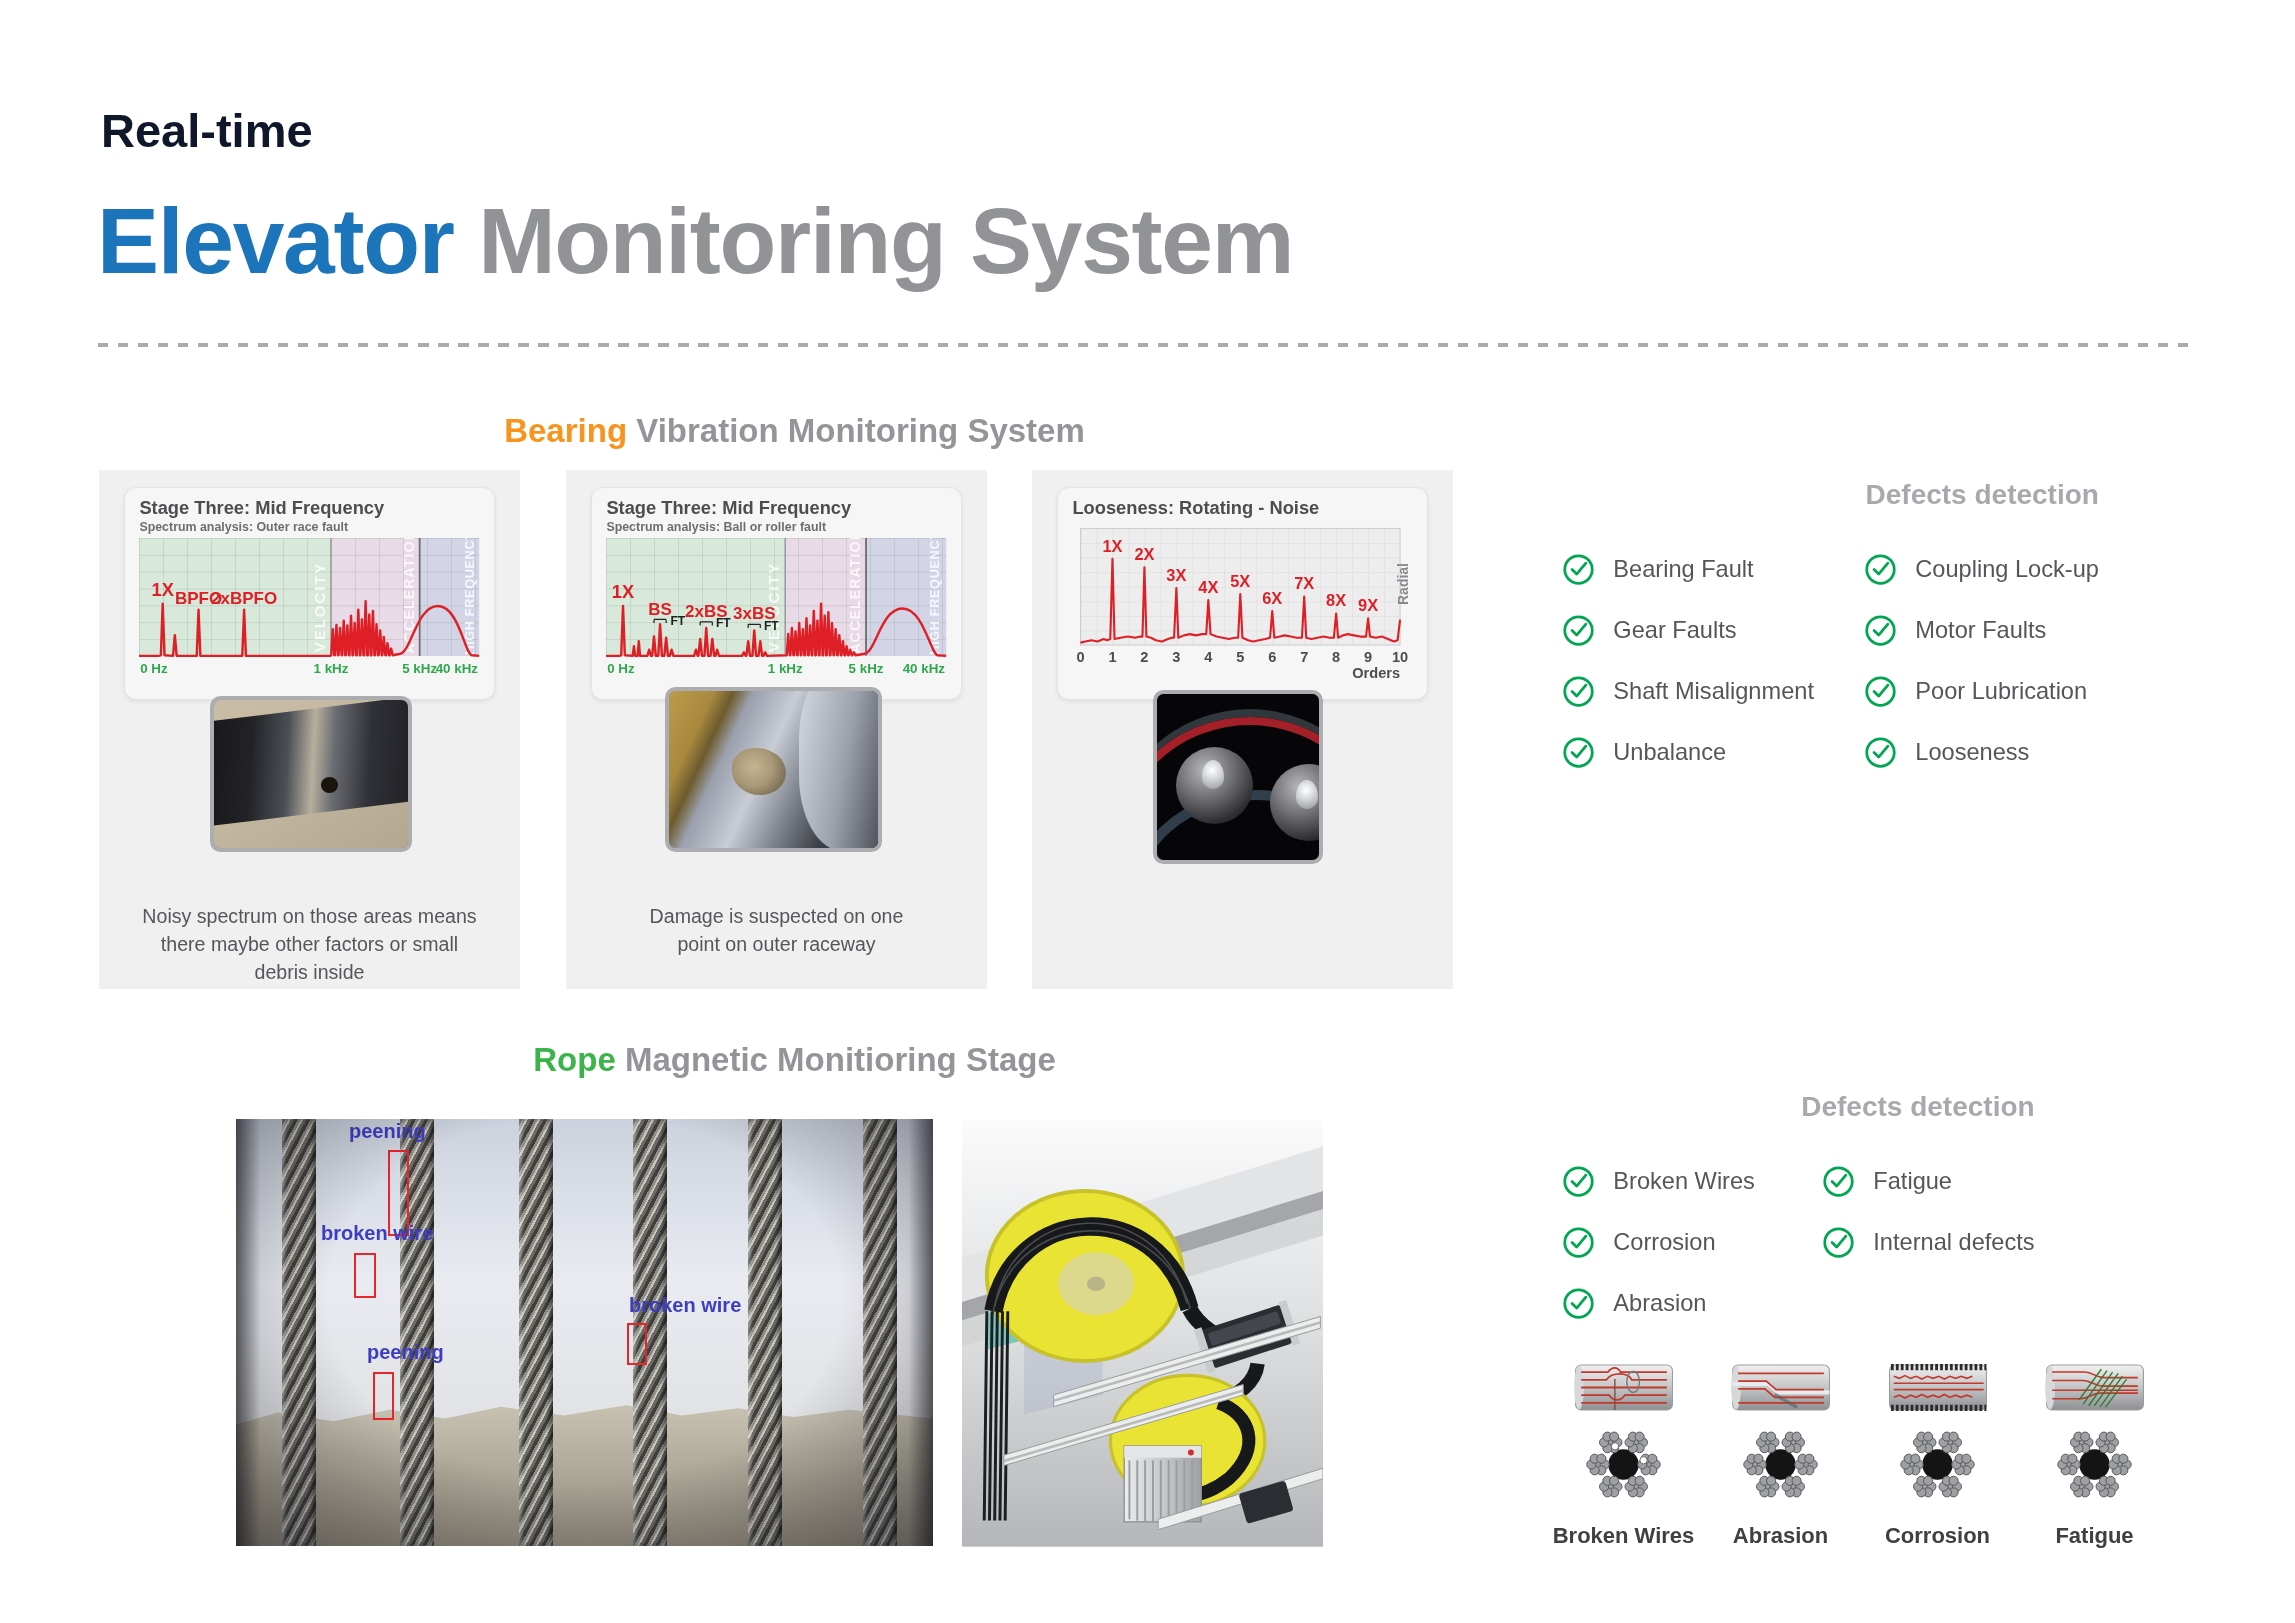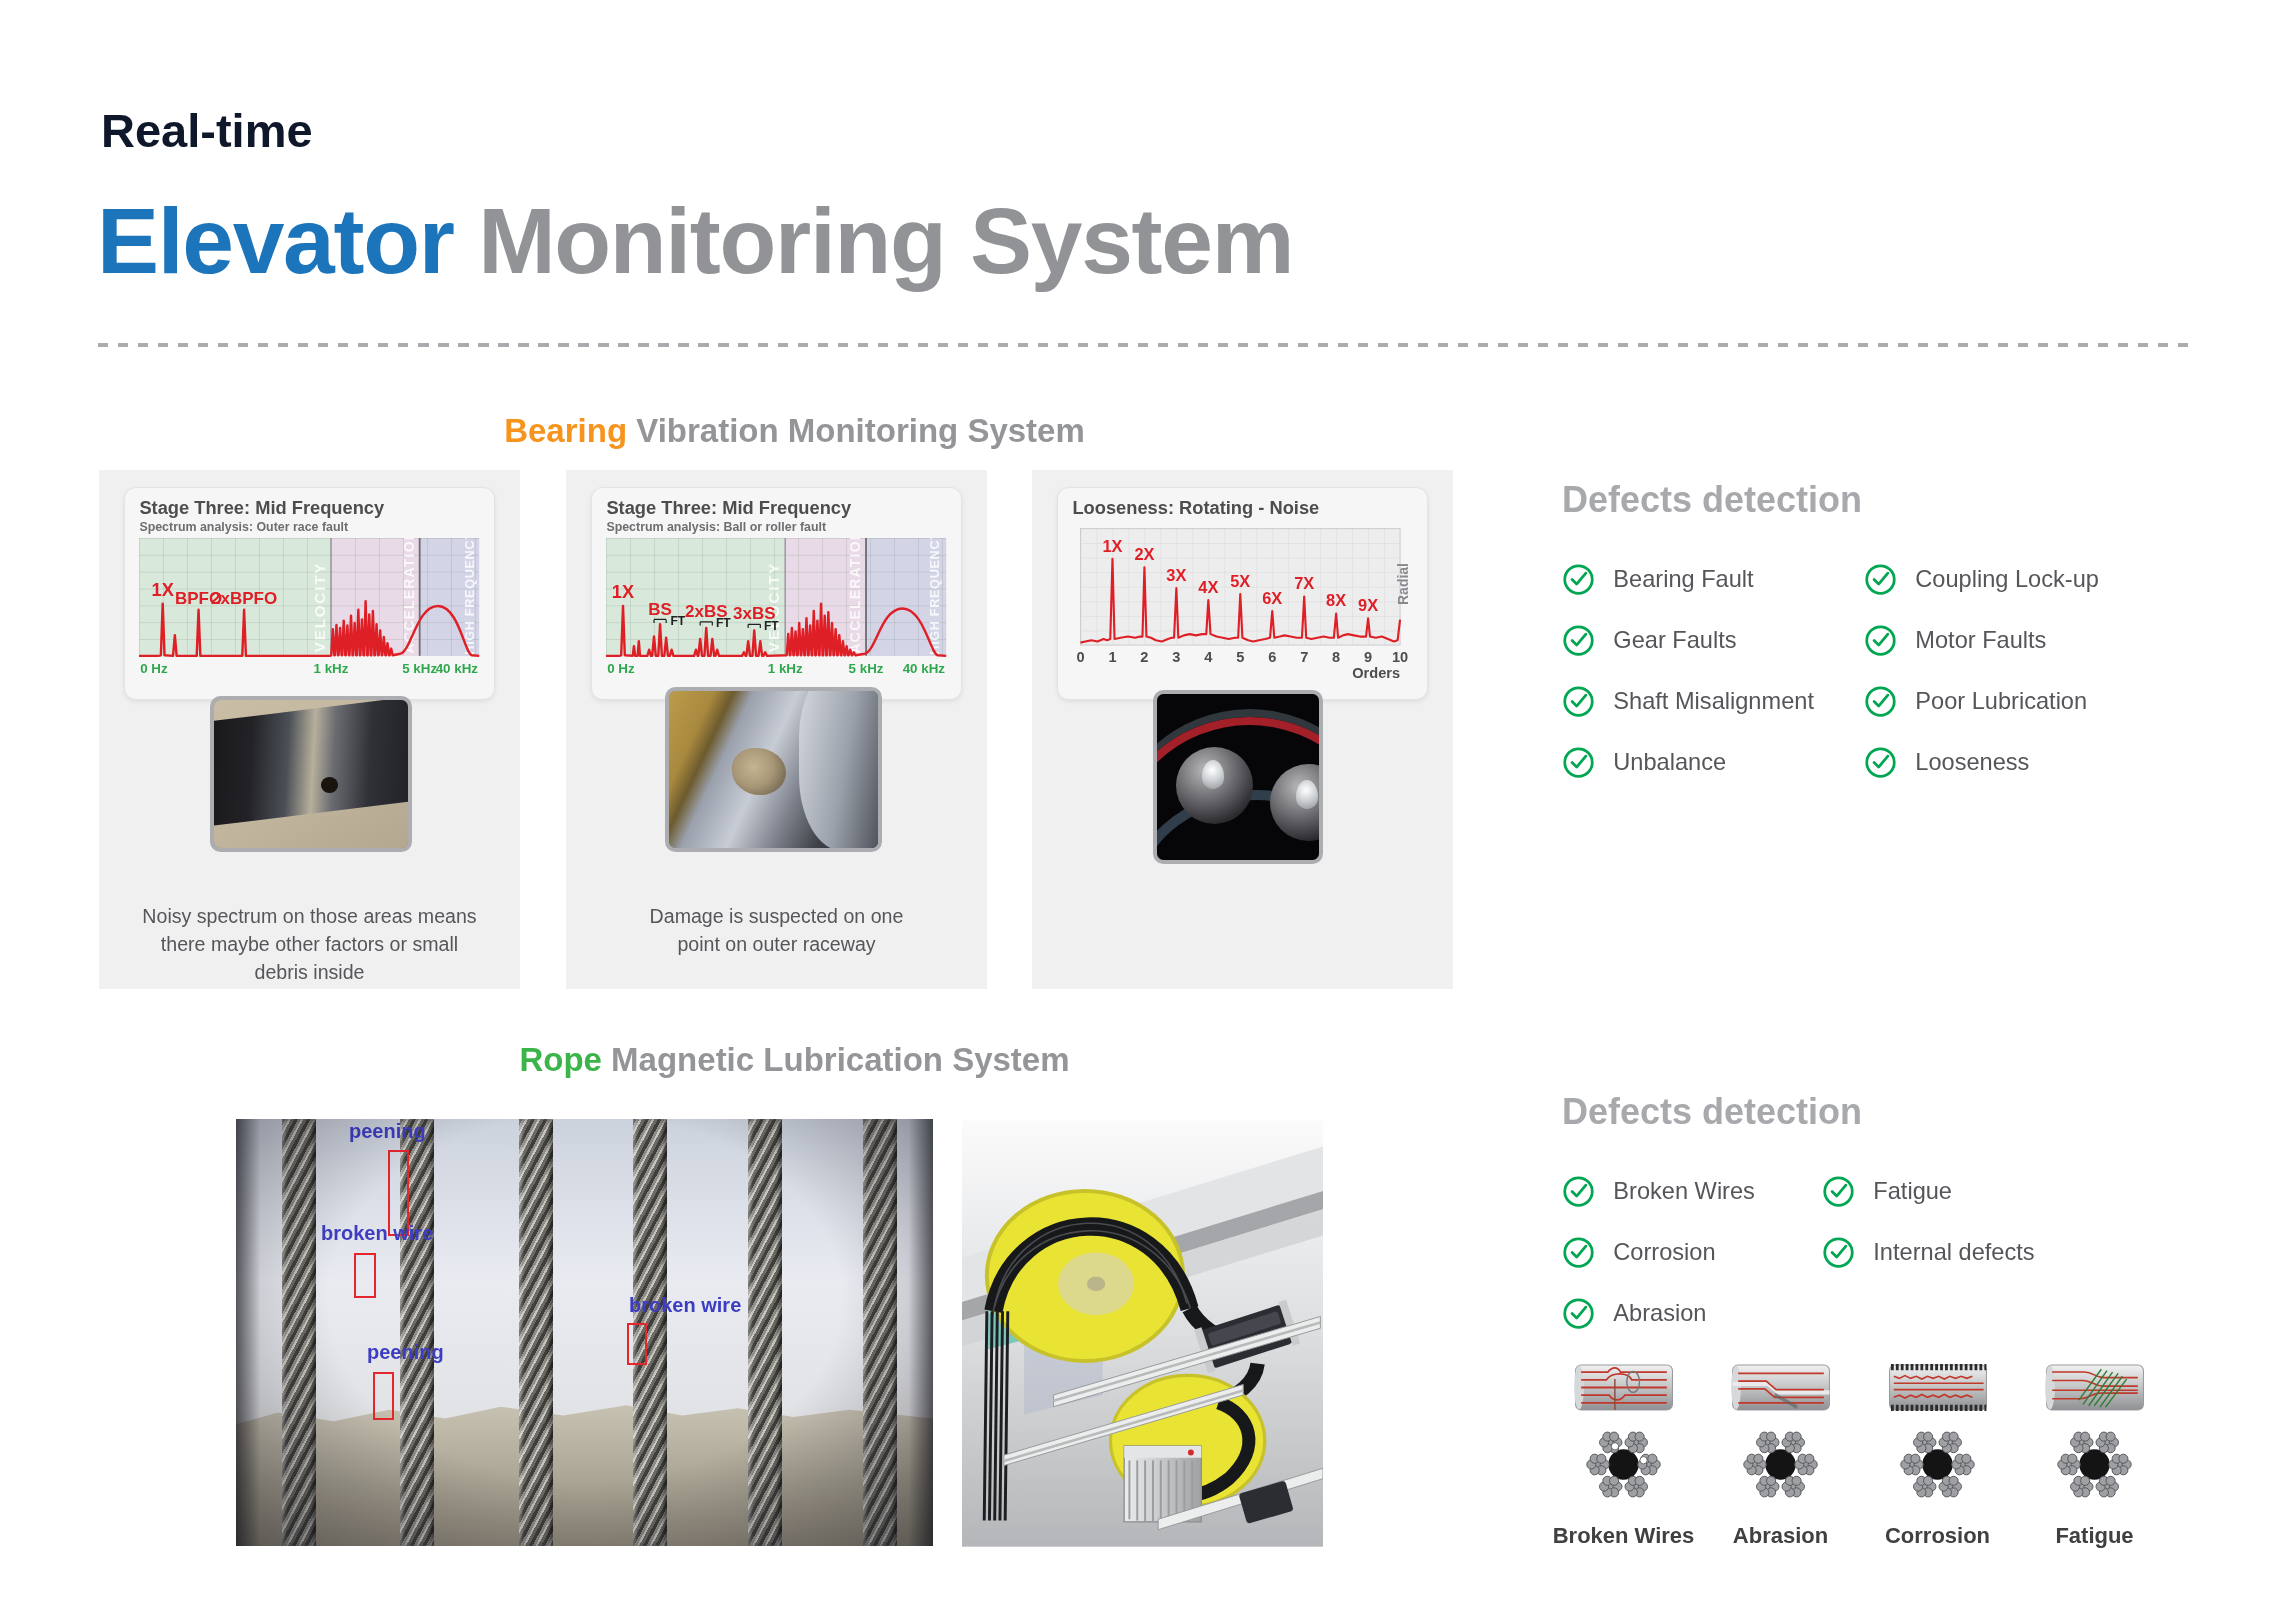--- a/index.html
+++ b/index.html
@@ -46,21 +46,21 @@
   .photo3-arc{left:-28%;top:14%;width:160%;height:150%;border-radius:50%;border:8.5px solid #a32029;
       box-shadow:0 -7.9px 0 rgba(130,150,160,0.35);}
   .photo3-arc2{left:-20%;top:58%;width:150%;height:130%;border-radius:50%;border:10.5px solid rgba(90,115,140,0.5);}
   .photo3-ball{width:77px;height:77px;border-radius:50%;
       background:radial-gradient(circle at 38% 30%,#b9b9bb 0%,#77777b 35%,#2c2c30 75%,#141417 100%);}
   .photo3-drop{width:22px;height:29px;border-radius:50% 50% 50% 50%/60% 60% 40% 40%;
       background:radial-gradient(circle at 45% 35%,#ffffff 0%,#cfd3d6 45%,#8e9296 100%);}
 
   
   .defects{position:absolute;}
-  .defects-title{font-size:36px;font-weight:bold;color:#a7a9ac;}
+  .defects-title{font-size:28px;font-weight:bold;color:#a7a9ac;text-align:right;}
   .defect-cols{display:flex;margin-top:27.5px;}
   .dcol{display:flex;flex-direction:column;}
   .d-item{display:flex;align-items:center;gap:18.3px;height:61px;font-size:23.6px;color:#55565a;}
   .check{width:33px;height:33px;flex:0 0 33px;}
 
   
   .rope-photo{position:absolute;left:236px;top:1119px;width:697px;height:427px;overflow:hidden;
       background:linear-gradient(180deg,#ccd2dd 0%,#e9ebf1 38%,#e2e3e6 68%,#d6d4cd 100%);}
   .rope{position:absolute;top:0;bottom:0;width:34px;
       background:repeating-linear-gradient(118deg,#403f3b 0 3.3px,#8d8c86 3.3px 5.9px,#c6c5be 5.9px 7.9px,#6b6a64 7.9px 11px);
@@ -307,21 +307,21 @@
             <svg class="check" viewBox="0 0 36 36">
               <circle cx="18" cy="18" r="15" fill="none" stroke="#00A651" stroke-width="3"></circle>
               <path d="M11 18 l5 5 l10 -12" fill="none" stroke="#00A651" stroke-width="3" stroke-linecap="round" stroke-linejoin="round"></path>
             </svg>
             <span>Looseness</span>
           </div>
       </div>
     </div>
   </div>
 
-  <div class="sec-head" style="top:1041px;"><span class="hl-green">Rope</span><span> Magnetic Lubrication System</span></div>
+  <div class="sec-head" style="top:1041px;"><span class="hl-green">Rope</span><span> Magnetic Monitioring Stage</span></div>
 
   <div class="rope-photo">
     <div class="concrete"></div>
     <div class="rope" style="left:46px;"></div>
     <div class="rope" style="left:164px;"></div>
     <div class="rope" style="left:283px;"></div>
     <div class="rope" style="left:397px;"></div>
     <div class="rope" style="left:512px;"></div>
     <div class="rope" style="left:627px;"></div>
     <div class="ann" style="left:113px;top:1.3px;">peening</div>

